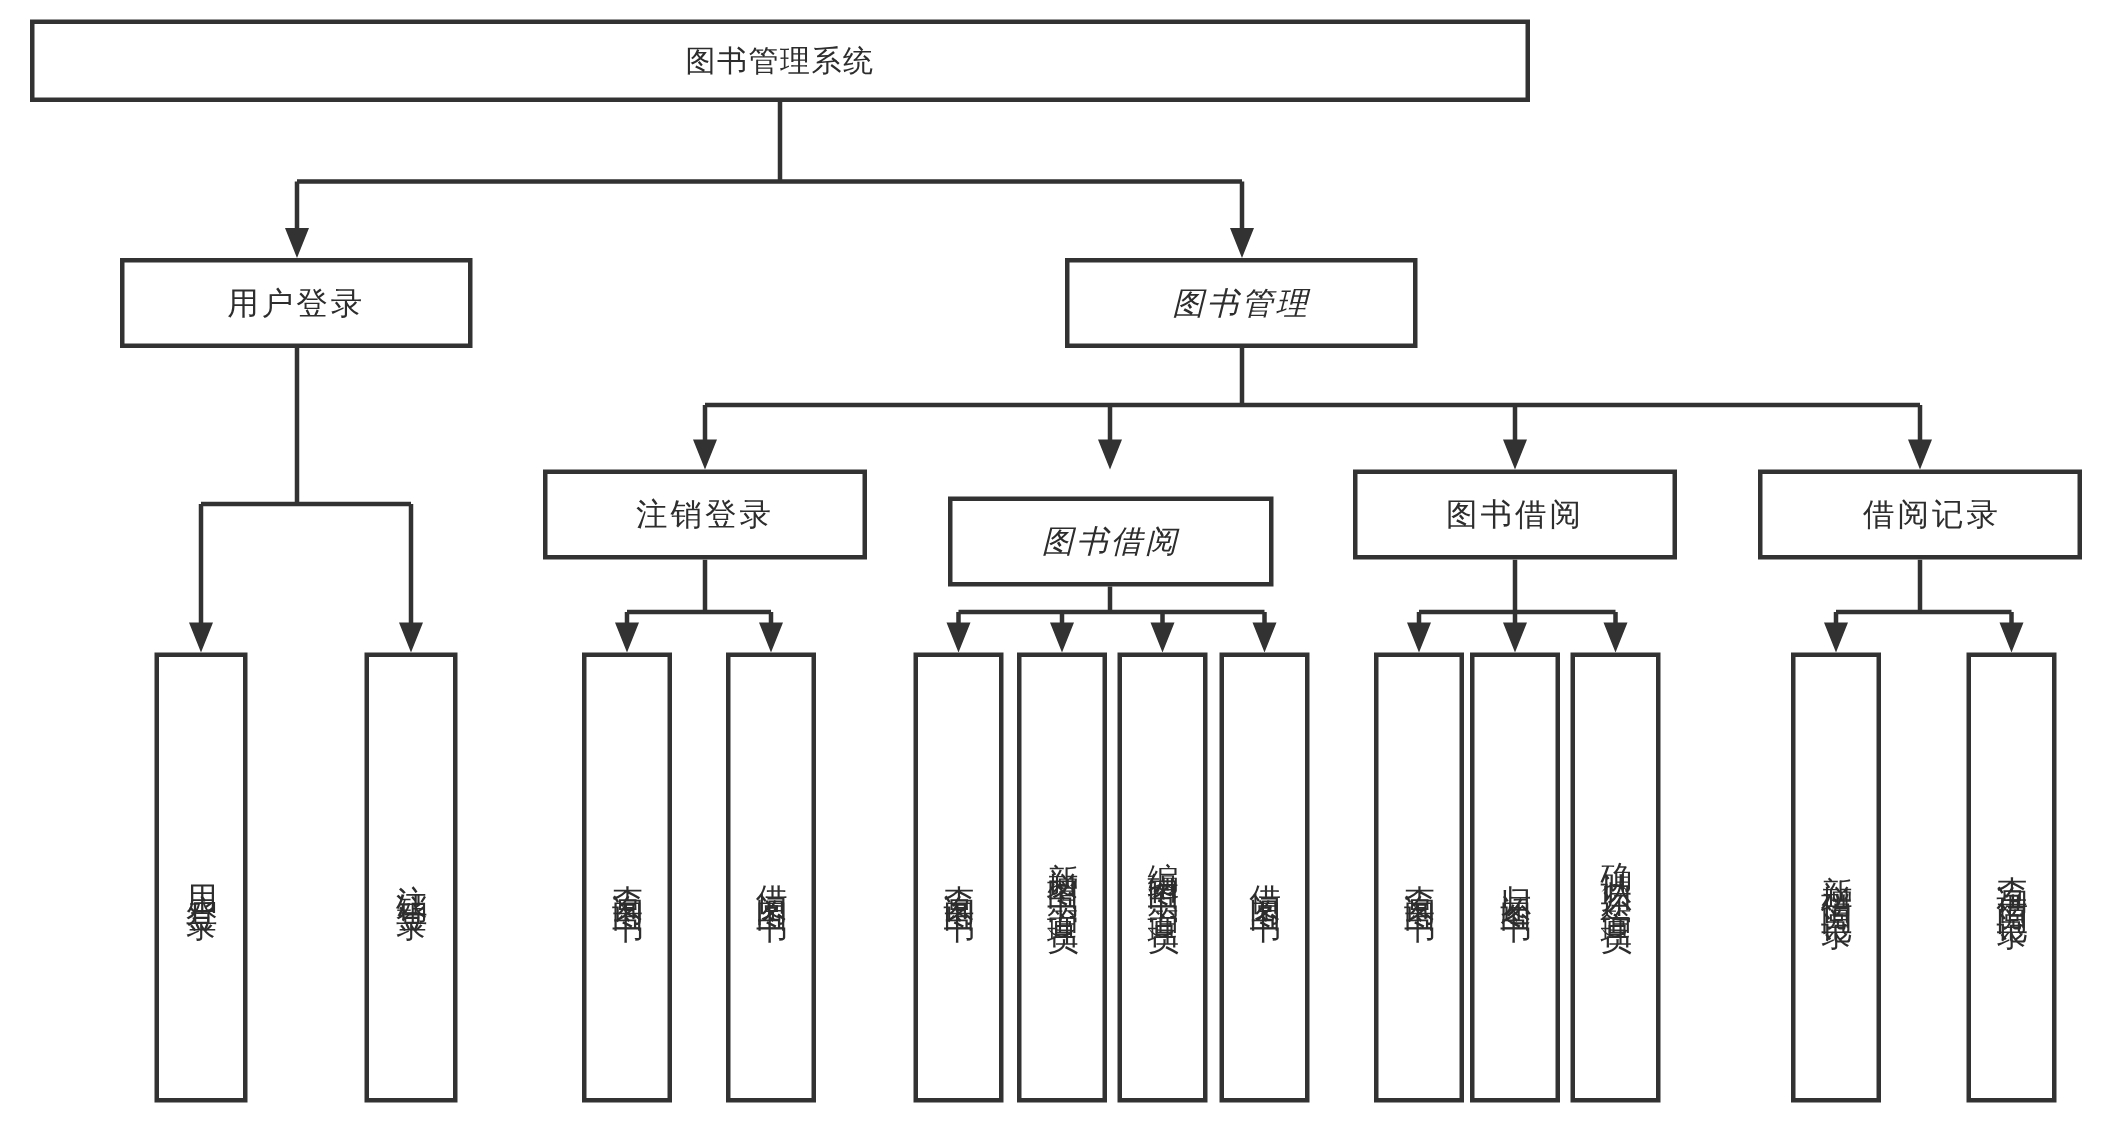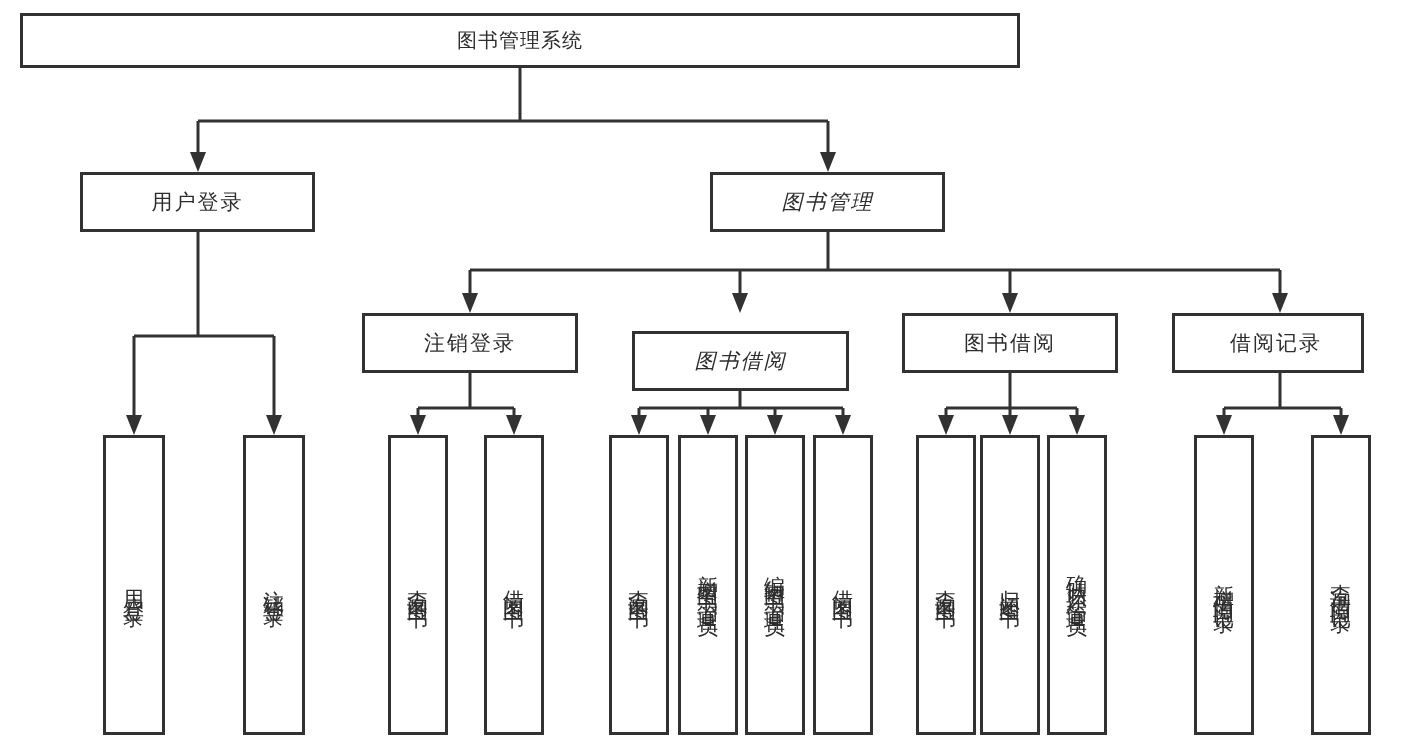--- a/index.html
+++ b/index.html
@@ -60,21 +60,21 @@
   </svg>
 
   <div class="node root-label" style="left:20px; top:13px; width:1000px; height:55px;">图书管理系统</div>
 
   <div class="node h-label" style="left:80px; top:172px; width:235px; height:60px;">用户登录</div>
   <div class="node h-label" style="left:710px; top:172px; width:235px; height:60px;font-style:italic;">图书管理</div>
 
   <div class="node h-label" style="left:362px; top:313px; width:216px; height:60px;">注销登录</div>
   <div class="node h-label" style="left:632px; top:331px; width:217px; height:60px;font-style:italic;">图书借阅</div>
   <div class="node h-label" style="left:902px; top:313px; width:216px; height:60px;">图书借阅</div>
-  <div class="node h-label" style="left:1172px; top:313px; width:192px; height:60px;padding-left:16px;">借阅记录</div>
+  <div class="node h-label" style="left:1172px; top:313px; width:216px; height:60px;padding-left:16px;">借阅记录</div>
 
   <div class="node leaf" style="left:103px; top:435px; width:62px; height:300px;">
     <span class="vtext">用户登录</span>
   </div>
   <div class="node leaf" style="left:243px; top:435px; width:62px; height:300px;">
     <span class="vtext">注销登录</span>
   </div>
 
   <div class="node leaf" style="left:388px; top:435px; width:60px; height:300px;">
     <span class="vtext">查询图书</span>

